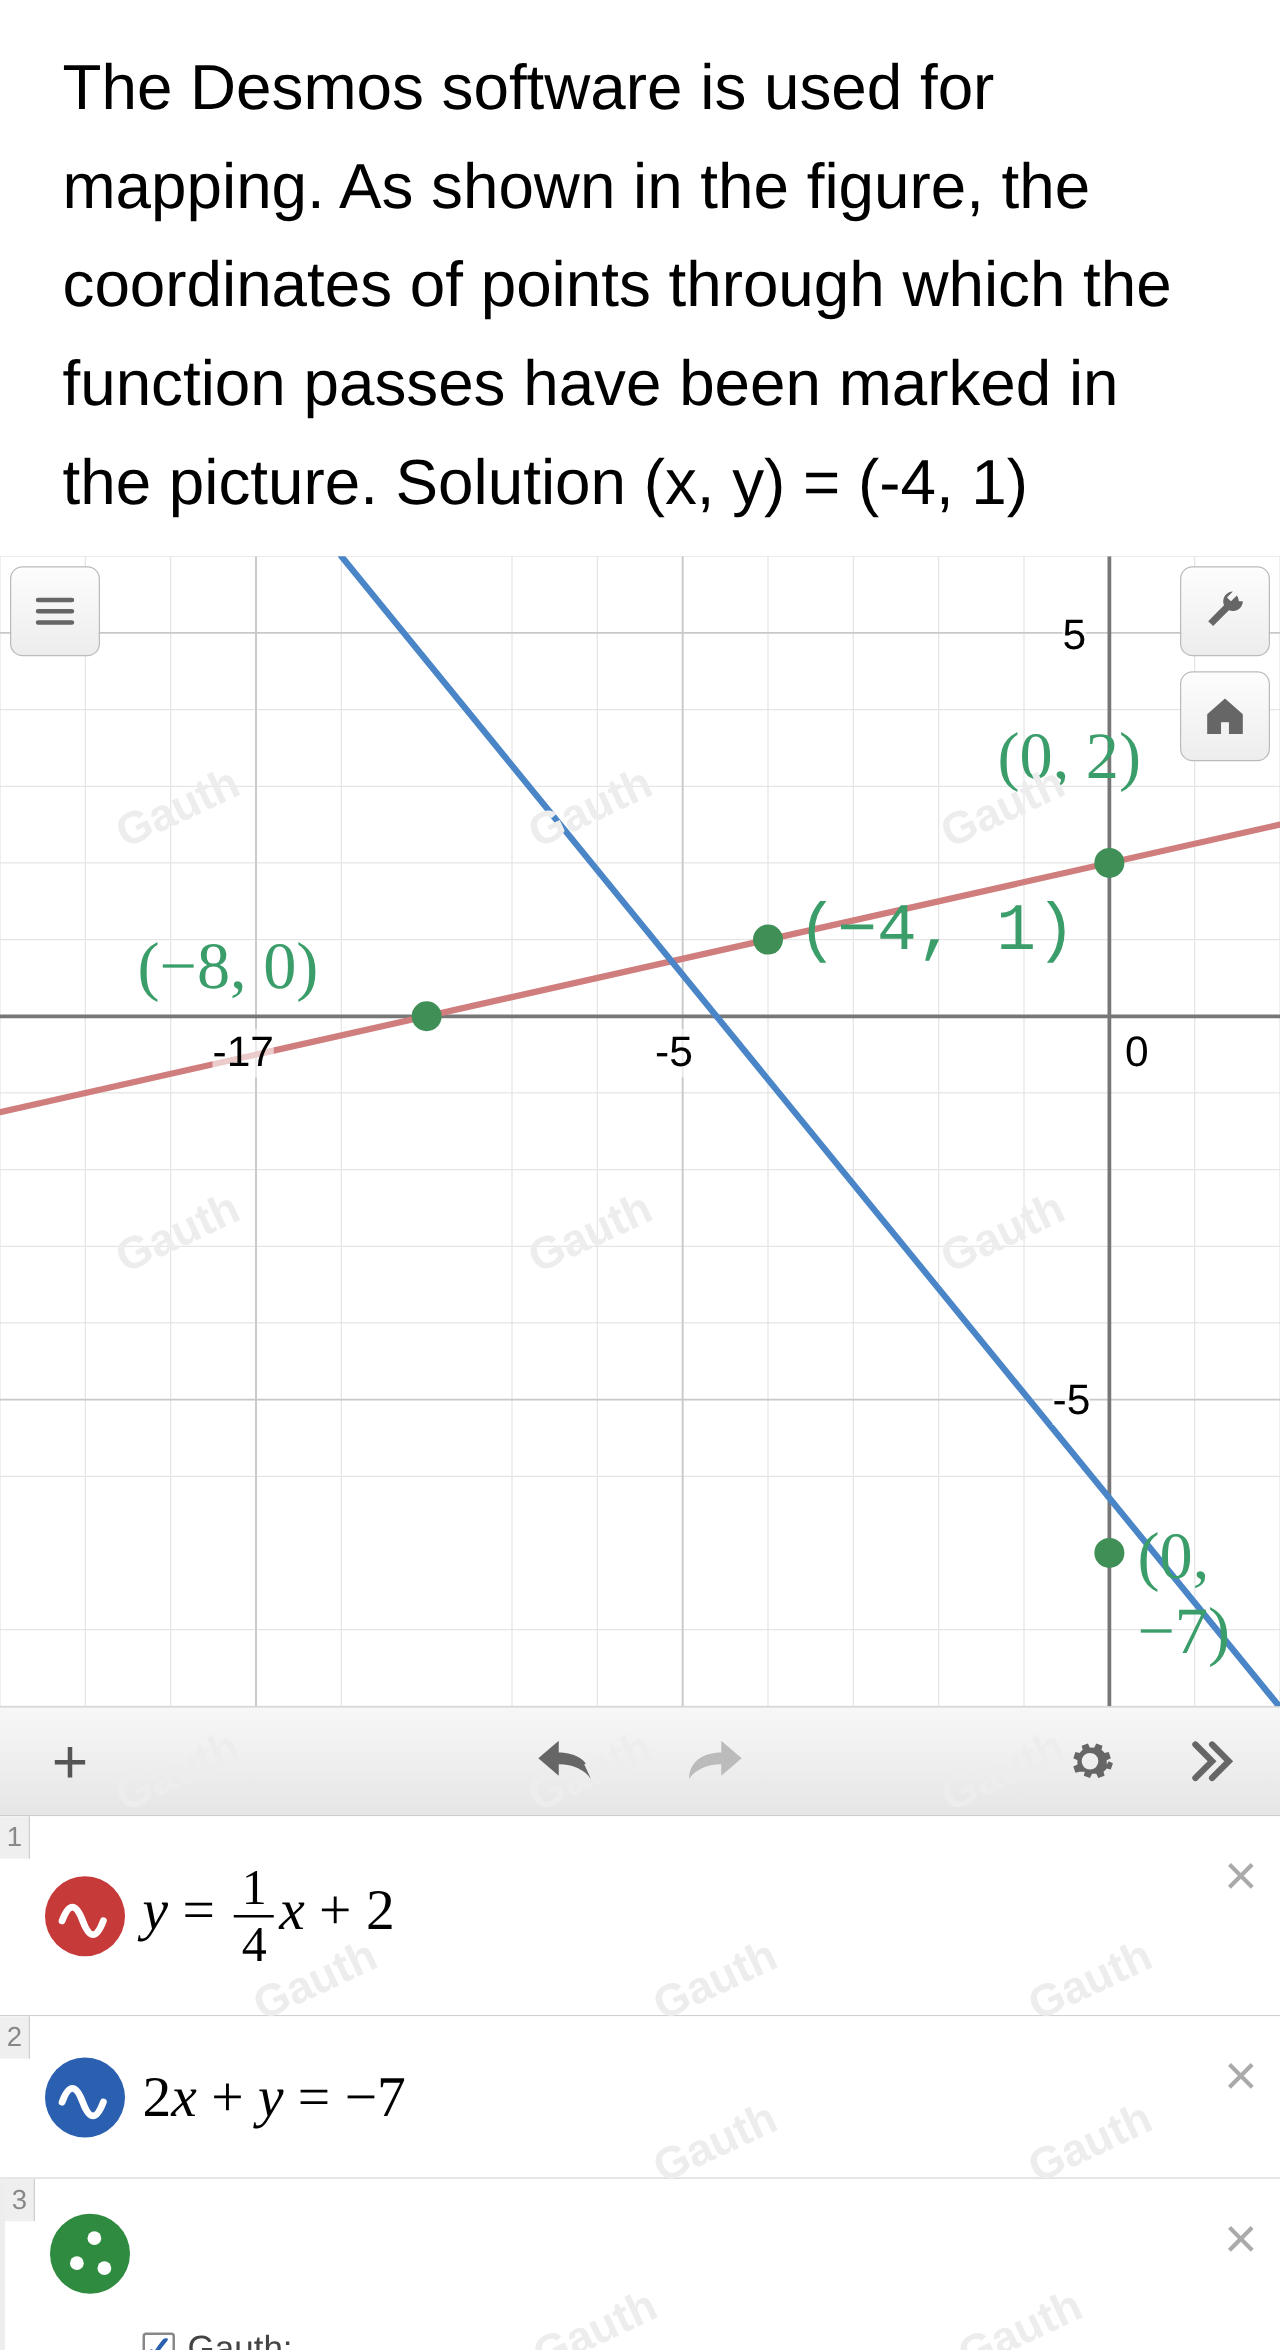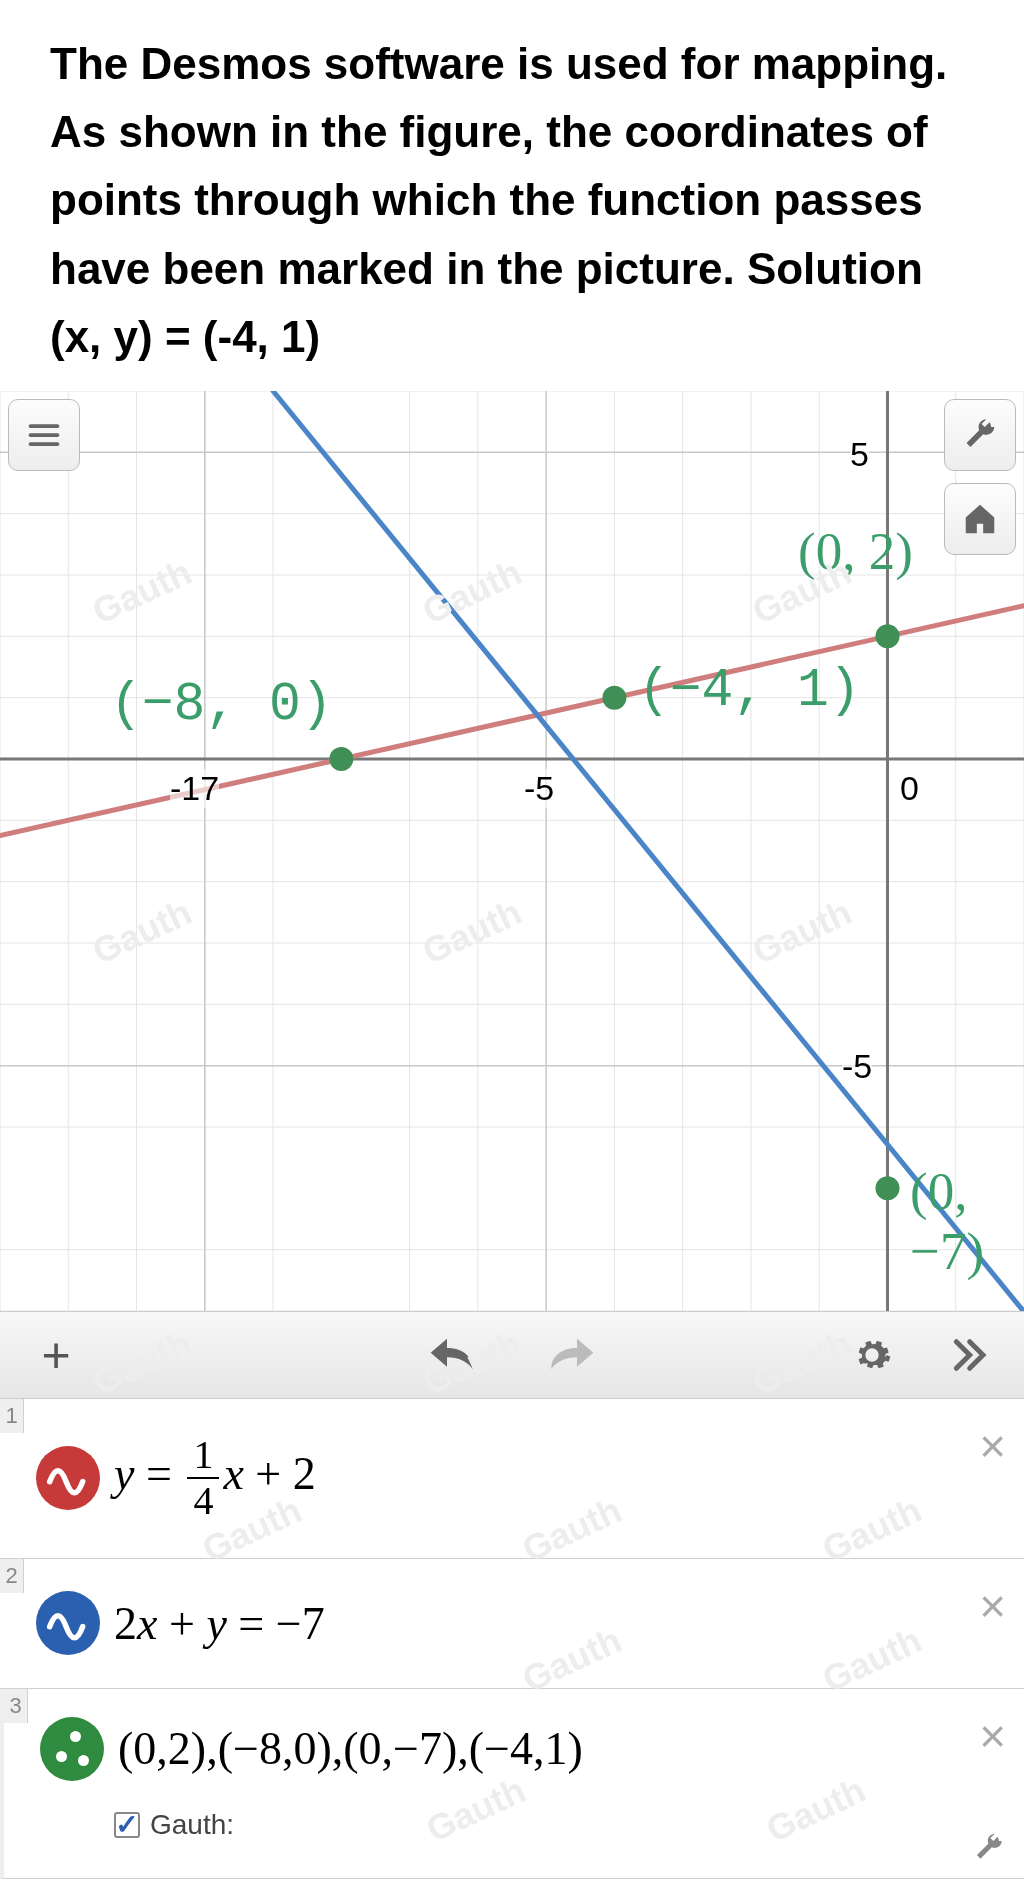--- a/index.html
+++ b/index.html
@@ -6,22 +6,22 @@
   body {
     width: 1024px;
     height: 1880px;
     font-family: Arial, sans-serif;
     background: #fff;
     position: relative;
     overflow: hidden;
   }
   .description {
     padding: 30px 50px 20px 50px;
-    font-size: 44px;
-    font-weight: 700;
+    font-size: 51px;
+    font-weight: 400;
     line-height: 1.55;
     color: #000;
   }
   .graph-area {
     position: relative;
     width: 1024px;
     height: 920px;
     background: #fff;
   }
   .graph-svg { position: absolute; top: 0; left: 0; }
@@ -202,21 +202,21 @@
     <circle cx="887.5" cy="245.33" r="12" fill="#3f8f56"></circle>
     <circle cx="887.5" cy="797.33" r="12" fill="#3f8f56"></circle>
   </svg>
 
   <div class="axis-label" style="left:170px; top:378px;">-17</div>
   <div class="axis-label" style="left:524px; top:378px;">-5</div>
   <div class="axis-label" style="left:900px; top:378px;">0</div>
   <div class="axis-label" style="left:850px; top:44px;">5</div>
   <div class="axis-label" style="left:842px; top:656px;">-5</div>
 
-  <div class="pt-label" style="left:110px; top:284px;font-family:Liberation Mono, monospace;">(−8, 0)</div>
+  <div class="pt-label" style="left:110px; top:298px;">(−8, 0)</div>
   <div class="pt-label" style="left:638px; top:270px;font-family:Liberation Mono, monospace;">(−4, 1)</div>
   <div class="pt-label" style="left:798px; top:130px;">(0, 2)</div>
   <div class="pt-label" style="left:910px; top:770px;">(0, −7)</div>
 
   <div class="graph-btn menu-btn">
     <svg width="36" height="36" viewBox="0 0 24 24">
         <path d="M3 6h18M3 12h18M3 18h18" stroke="#666" stroke-width="2.5" stroke-linecap="round"></path>
       </svg>
   </div>
   <div class="graph-btn wrench-btn">
@@ -302,21 +302,20 @@
     <div class="watermark" style="left:820px; top:80px;">Gauth</div>
   </div>
 
   <div class="expr-row active" style="min-height:190px; flex-direction:column; align-items:stretch;">
     <div class="row3-wrap">
       <div class="row3-top">
         <div class="expr-index" style="align-self:flex-start">3</div>
         <div class="expr-icon icon-green">
             <span></span>
           </div>
-        <div class="expr-formula">(0,2),(−8,0),(0,−7),(−4,1)</div>
         <div class="delete-x">×</div>
       </div>
       <div class="label-row">
         <div class="checkbox">✓</div>
         <span>Gauth:</span>
         <div class="small-wrench">
           <svg width="34" height="34" viewBox="0 0 24 24">
               <path d="M21 7a5 5 0 0 1-7 4.5L6 19.5 3.5 17 11.5 9A5 5 0 0 1 16 2l-3 3 2 2 3-3c.6.9 1 2 1 3z" fill="#888"></path>
             </svg>
         </div>

